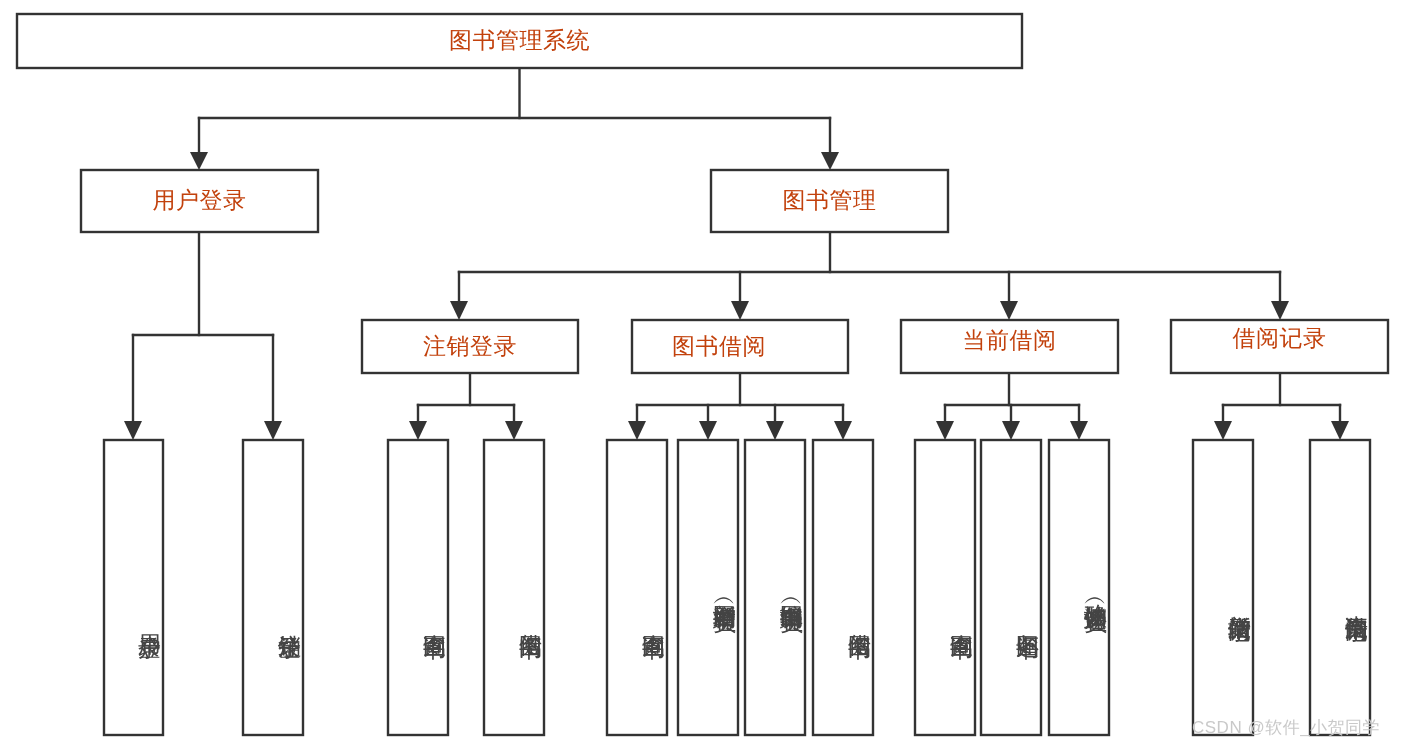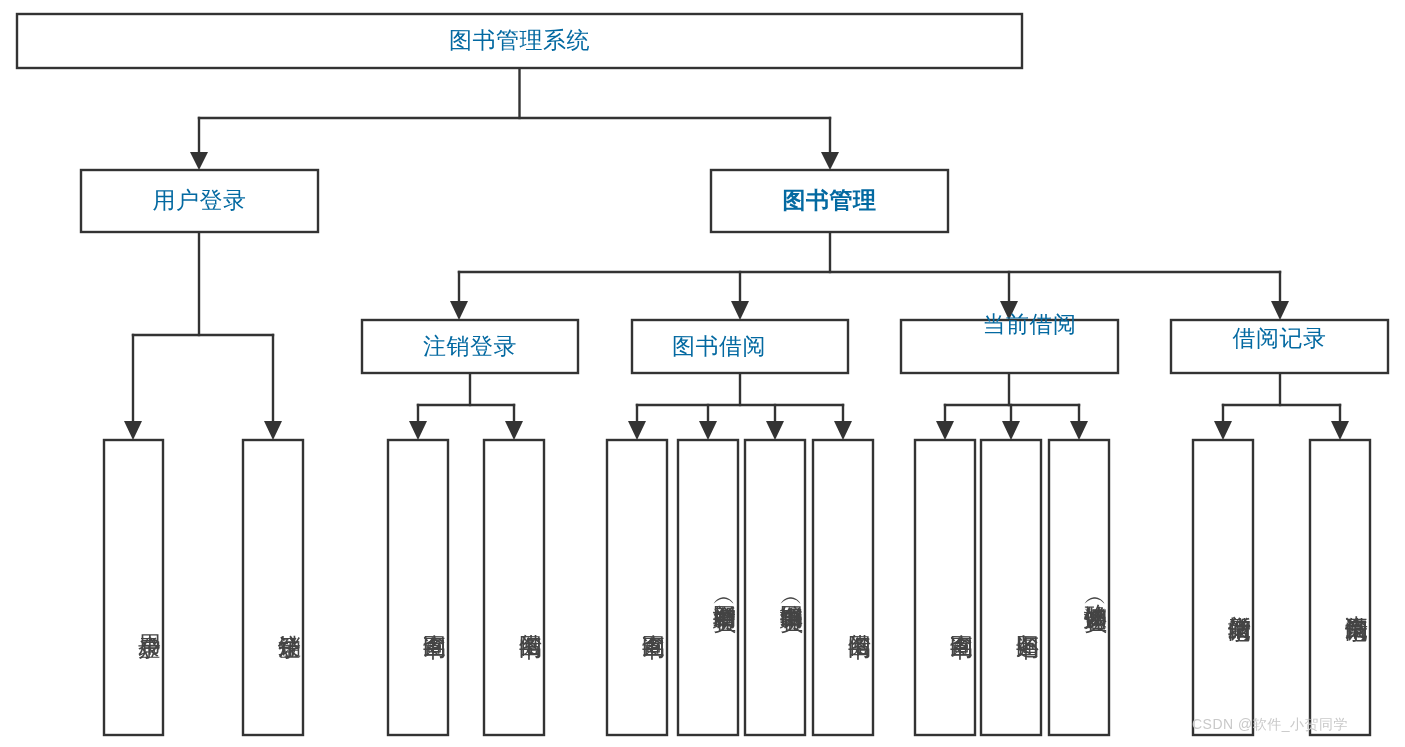--- a/index.html
+++ b/index.html
@@ -39,21 +39,21 @@
   }
   .arrow-head {
     fill: #333333;
     stroke: none;
   }
   .node-label-h {
     position: absolute;
     display: flex;
     align-items: center;
     justify-content: center;
-    color: #0369a1;
+    color: #c2410c;
     font-size: 23px;
     line-height: 1.2;
     letter-spacing: 0.5px;
     white-space: nowrap;
     pointer-events: none;
   }
   .node-label-v {
     position: absolute;
     display: flex;
     align-items: flex-start;
@@ -64,21 +64,21 @@
     writing-mode: vertical-rl;
     text-orientation: upright;
     -webkit-text-orientation: upright;
     letter-spacing: 1px;
     white-space: nowrap;
     pointer-events: none;
   }
   .watermark {
     position: absolute;
     color: #c9c9c9;
-    font-size: 14px;
+    font-size: 17px;
     letter-spacing: 0.5px;
     white-space: nowrap;
     pointer-events: none;
   }
 </style>
 </head>
 <body>
 
 <div id="diagram-root">
 
@@ -187,25 +187,25 @@
     <rect class="node-box" x="981" y="440" width="60" height="295"></rect>
     <rect class="node-box" x="1049" y="440" width="60" height="295"></rect>
 
     <rect class="node-box" x="1193" y="440" width="60" height="295"></rect>
     <rect class="node-box" x="1310" y="440" width="60" height="295"></rect>
   </svg>
 
   <div class="node-label-h" style="left:17px; top:14px; width:1005px; height:54px;">图书管理系统</div>
 
   <div class="node-label-h" style="left:81px; top:170px; width:237px; height:62px;">用户登录</div>
-  <div class="node-label-h" style="left:711px; top:170px; width:237px; height:62px;font-weight:bold;">图书管理</div>
+  <div class="node-label-h" style="left:711px; top:170px; width:237px; height:62px;">图书管理</div>
 
   <div class="node-label-h" style="left:362px; top:320px; width:216px; height:53px;">注销登录</div>
   <div class="node-label-h" style="left:611px; top:320px; width:216px; height:53px;">图书借阅</div>
-  <div class="node-label-h" style="left:901px; top:304px; width:217px; height:42px;padding-left:20px;">当前借阅</div>
+  <div class="node-label-h" style="left:901px; top:320px; width:217px; height:42px;">当前借阅</div>
   <div class="node-label-h" style="left:1171px; top:320px; width:217px; height:37px;">借阅记录</div>
 
   <div class="node-label-v" style="left:104px; top:510px; width:59px; height:215px;">用户登录</div>
   <div class="node-label-v" style="left:243px; top:510px; width:60px; height:215px;">注销登录</div>
 
   <div class="node-label-v" style="left:388px; top:510px; width:60px; height:215px;">查询图书</div>
   <div class="node-label-v" style="left:484px; top:510px; width:60px; height:215px;">借阅图书</div>
 
   <div class="node-label-v" style="left:607px; top:510px; width:60px; height:215px;">查询图书</div>
   <div class="node-label-v" style="left:678px; top:450px; width:60px; height:280px;">新增图书（管理员）</div>

